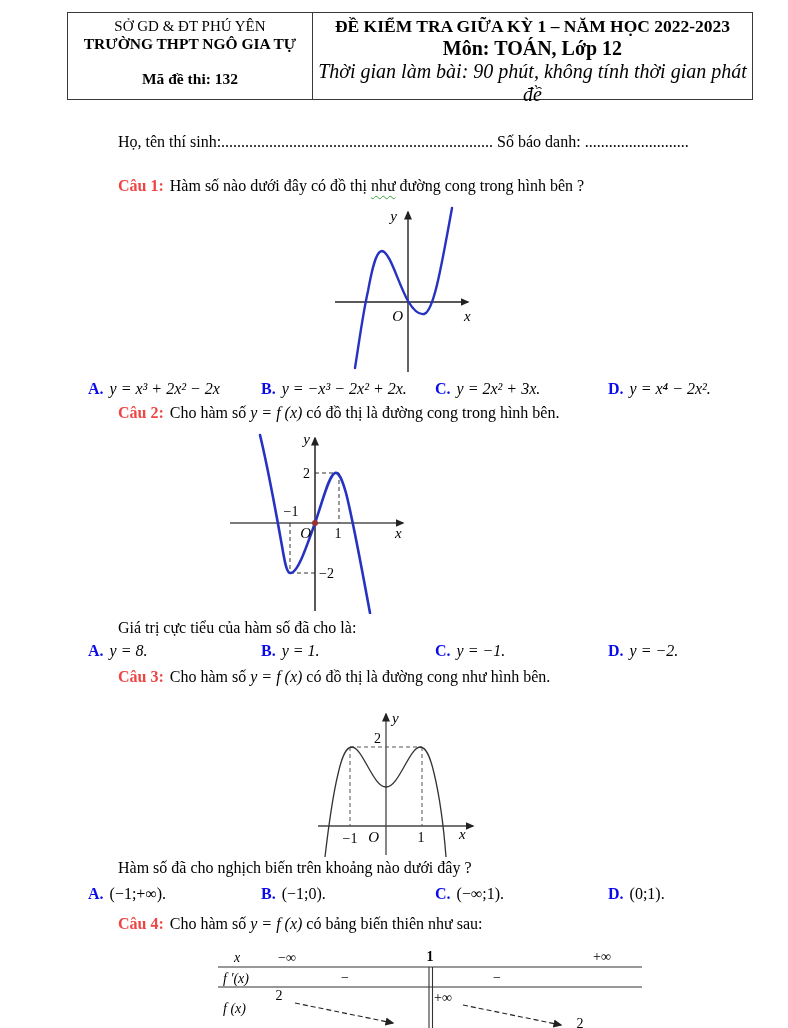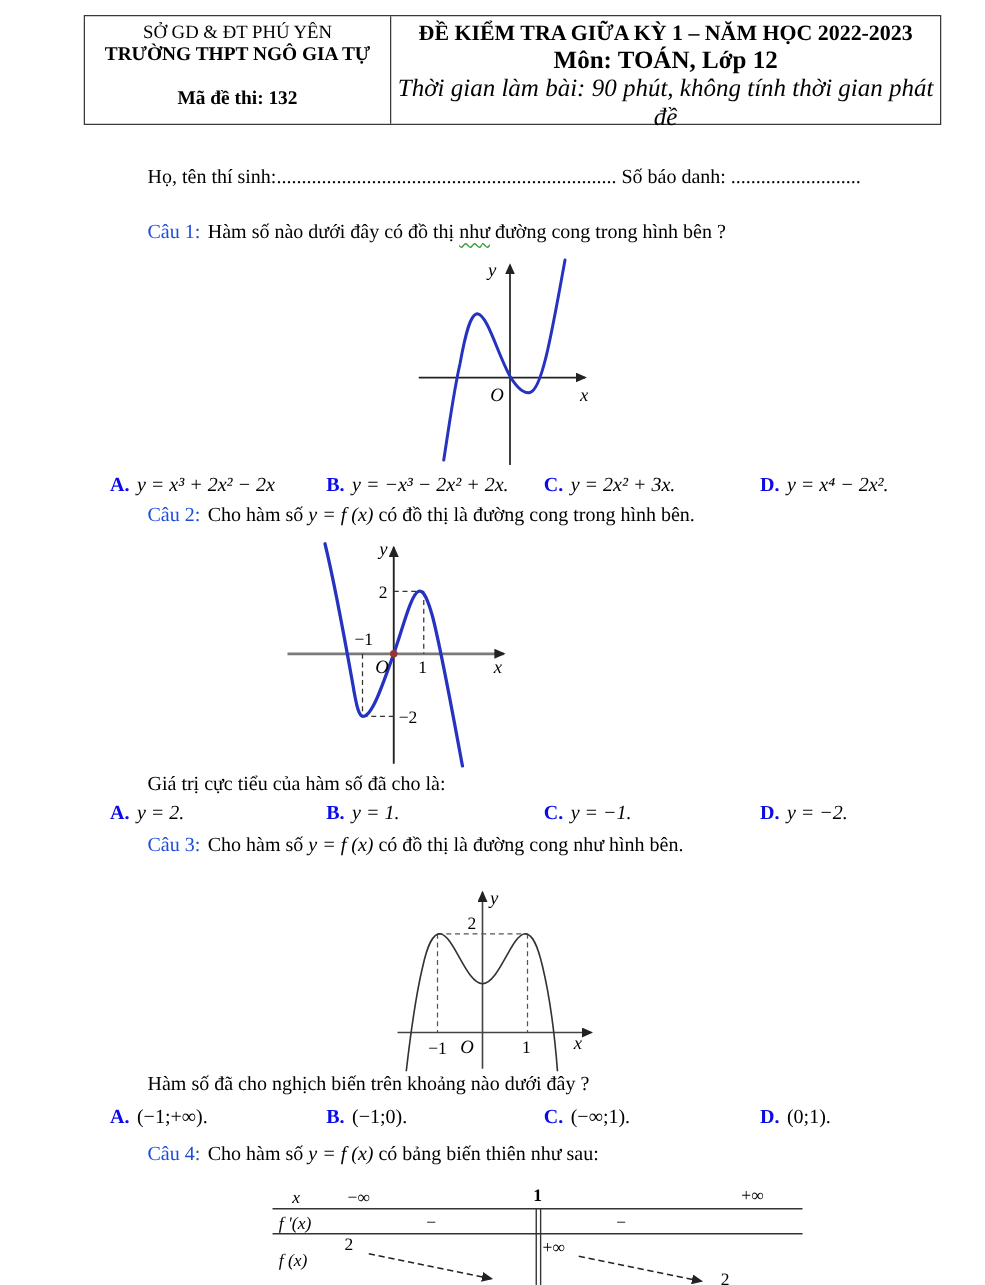--- a/index.html
+++ b/index.html
@@ -1,20 +1,20 @@
 <!DOCTYPE html>
 <html><head>
 <meta charset="utf-8">
 <style>
   html,body{margin:0;padding:0;background:#fff;}
   .page{position:relative;width:760px;height:1028px;background:#fff;overflow:hidden;
         font-family:"Liberation Serif","DejaVu Serif",serif;color:#000;}
   .abs{position:absolute;}
   .line{position:absolute;left:72px;font-size:16px;white-space:nowrap;margin-left:46px;}
-  .qlabel{color:#1d4ed8;font-weight:normal;margin-right:6px;}
+  .qlabel{color:#ef4444;font-weight:bold;margin-right:6px;}
   .opt-letter{color:#0b0bea;font-weight:bold;margin-right:6px;}
   .math{font-style:italic;}
   .wavy{text-decoration:underline wavy #3aa23a 1px;text-underline-offset:4px;}
   .opt{position:absolute;top:0;font-size:16px;white-space:nowrap;}
   .opt-row{position:absolute;left:0;width:788px;height:24px;}
   
   .header{position:absolute;left:67px;top:12px;width:686px;height:88px;
           border:1.5px solid #3a3a3a;display:flex;box-sizing:border-box;}
   .header-left{width:245px;border-right:1.5px solid #3a3a3a;box-sizing:border-box;
                text-align:center;padding-top:5px;}
@@ -100,21 +100,21 @@
     <text x="173" y="110" class="axlab">x</text>
     <text x="89" y="110" text-anchor="end" class="axlab">O</text>
     <text x="88" y="50" text-anchor="end" class="tick">2</text>
     <text x="97" y="150" class="tick">−2</text>
     <text x="69" y="88" text-anchor="middle" class="tick">−1</text>
     <text x="116" y="110" text-anchor="middle" class="tick">1</text>
   </svg>
 
   <div class="line" style="top:619px;">Giá trị cực tiểu của hàm số đã cho là:</div>
   <div class="opt-row" style="top:642px;">
-    <span class="opt" style="left:88px;"><span class="opt-letter">A.</span><span class="math">y = 2.</span></span>
+    <span class="opt" style="left:88px;"><span class="opt-letter">A.</span><span class="math">y = 8.</span></span>
     <span class="opt" style="left:261px;"><span class="opt-letter">B.</span><span class="math">y = 1.</span></span>
     <span class="opt" style="left:435px;text-align:center;"><span class="opt-letter">C.</span><span class="math">y = −1.</span></span>
     <span class="opt" style="left:608px;"><span class="opt-letter">D.</span><span class="math">y = −2.</span></span>
   </div>
 
   <div class="line" style="top:668px;">
     <span class="qlabel">Câu 3:</span><span>Cho hàm số </span><span class="math">y = f (x)</span><span> có đồ thị là đường cong như hình bên.</span>
   </div>
 
   <svg class="abs" style="left:310px;top:703px;" width="172" height="157" viewBox="0 0 172 157">

